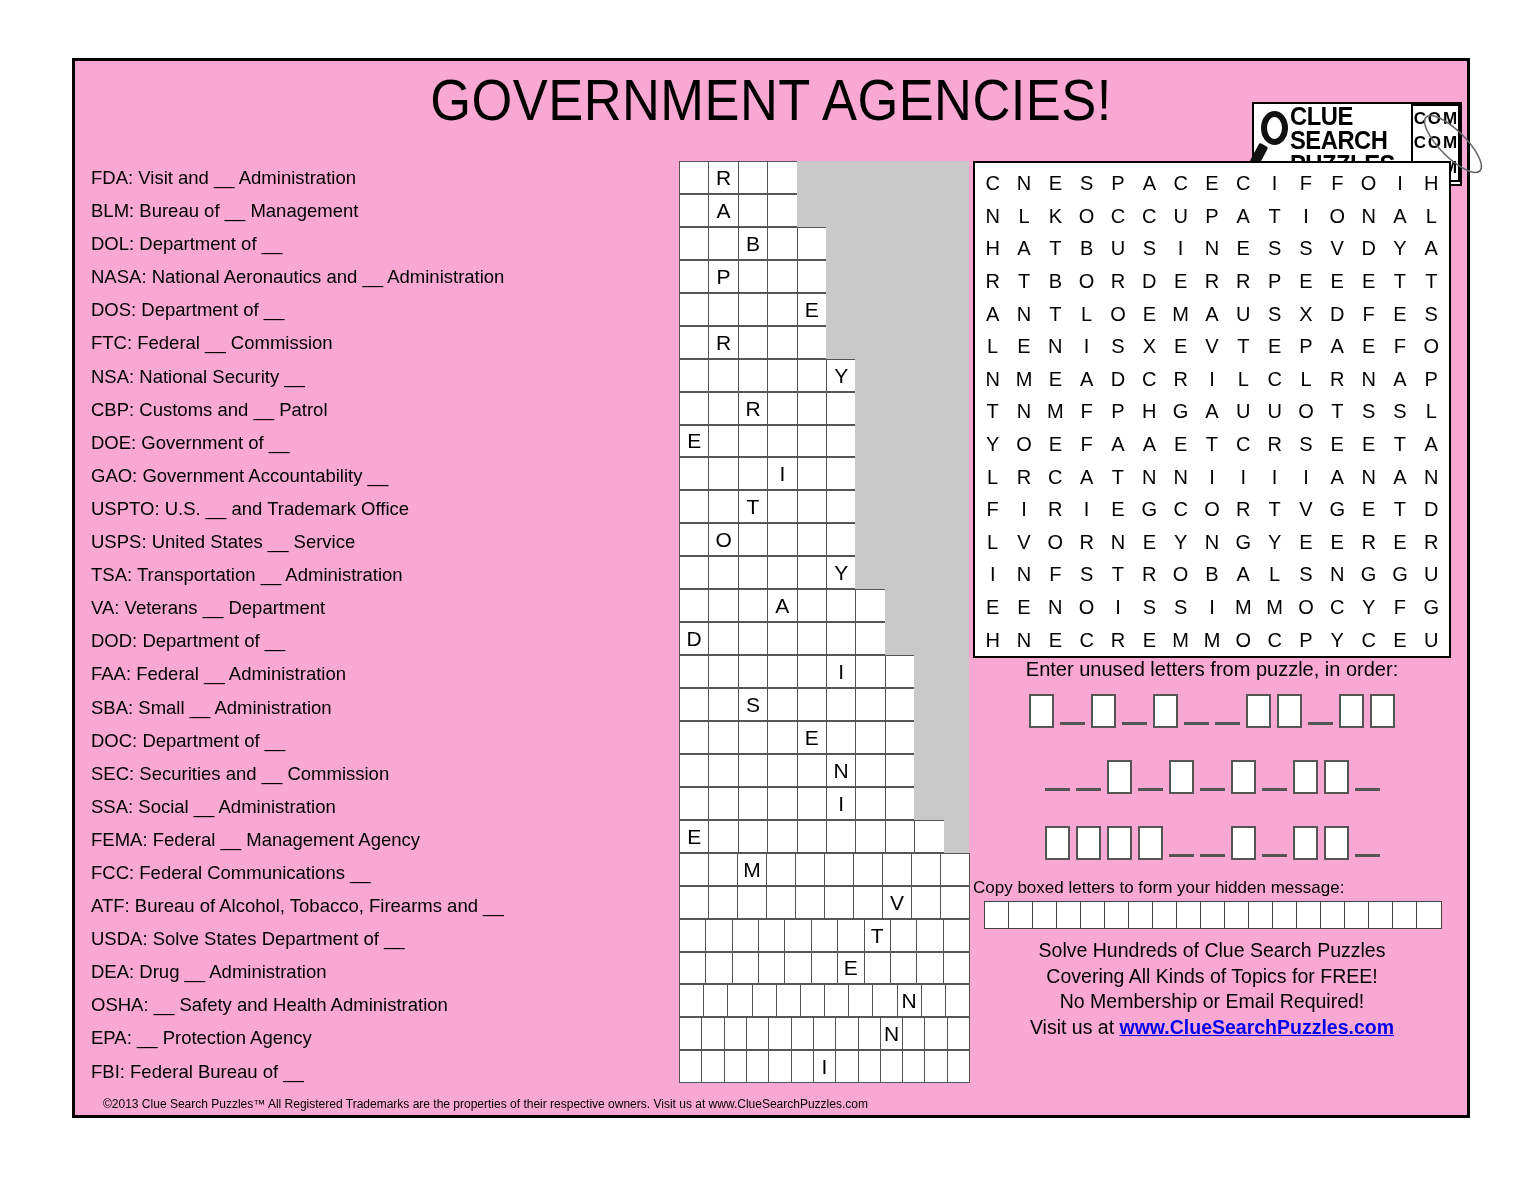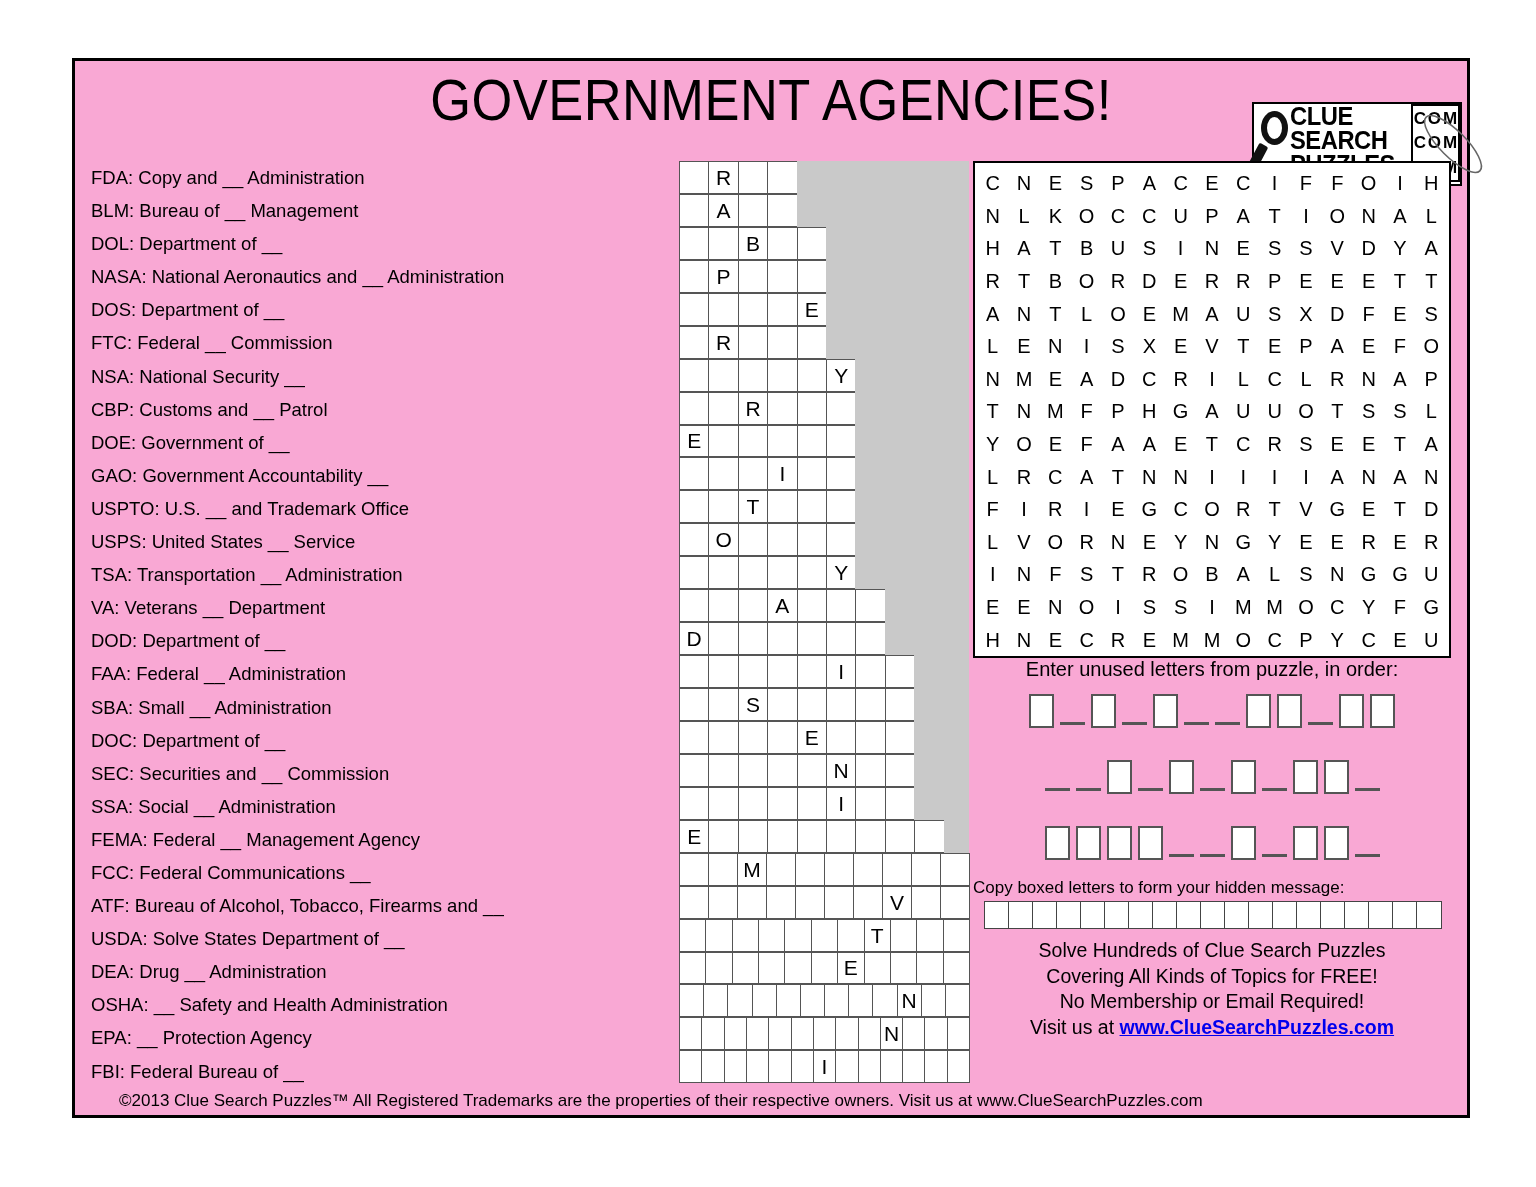--- a/index.html
+++ b/index.html
@@ -109,23 +109,23 @@
     margin-right:-1.5px;background:#fff;
   }
   
   #promo{
     position:absolute;left:898px;top:785px;width:478px;
     text-align:center;font-size:19.5px;line-height:25.5px;
   }
   #promo .link{text-decoration:underline;font-weight:bold;}
   
   #footer{
-    position:absolute;left:16px;right:0;bottom:4px;
+    position:absolute;left:0;right:0;bottom:4px;
     text-align:left;padding-left:28px;
-    font-size:17px;
+    font-size:12px;
   }
 </style>
 </head>
 <body>
 
 <div id="sheet">
 
   <div id="header">
     <div id="title">GOVERNMENT AGENCIES!</div>
 
@@ -158,21 +158,21 @@
             <span>O</span>
             <span>M</span>
           </div>
         </div>
     </div>
   </div>
 
   <div id="body">
 
     <div id="clues">
-        <div class="clue">FDA: Copy and __ Administration</div>
+        <div class="clue">FDA: Visit and __ Administration</div>
         <div class="clue">BLM: Bureau of __ Management</div>
         <div class="clue">DOL: Department of __</div>
         <div class="clue">NASA: National Aeronautics and __ Administration</div>
         <div class="clue">DOS: Department of __</div>
         <div class="clue">FTC: Federal __ Commission</div>
         <div class="clue">NSA: National Security __</div>
         <div class="clue">CBP: Customs and __ Patrol</div>
         <div class="clue">DOE: Government of __</div>
         <div class="clue">GAO: Government Accountability __</div>
         <div class="clue">USPTO: U.S. __ and Trademark Office</div>

